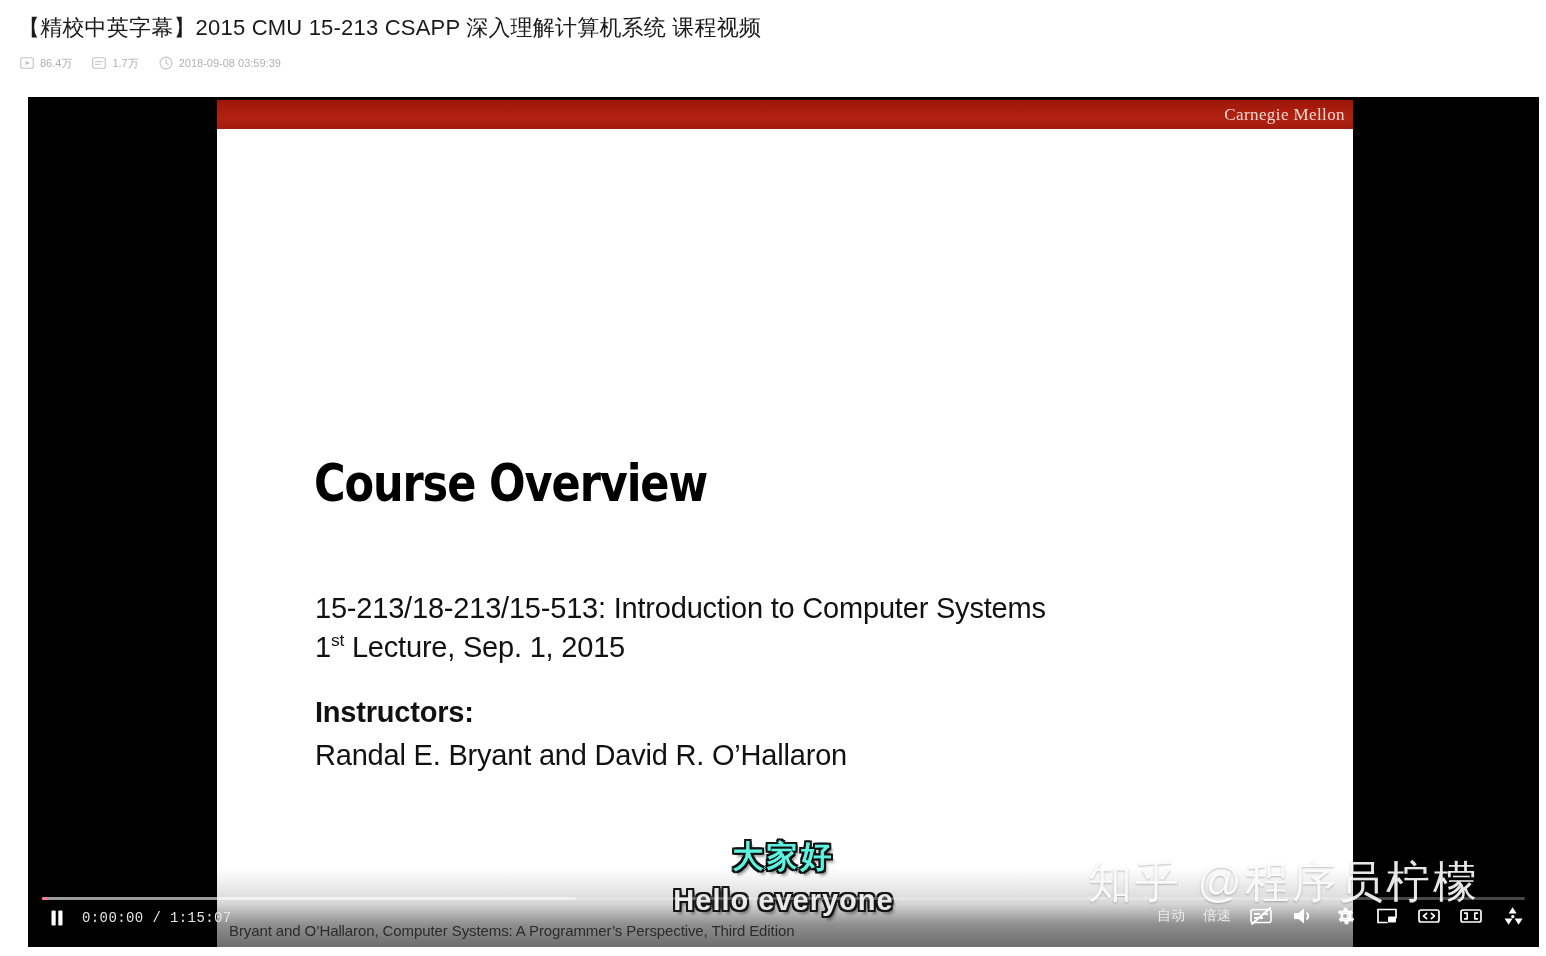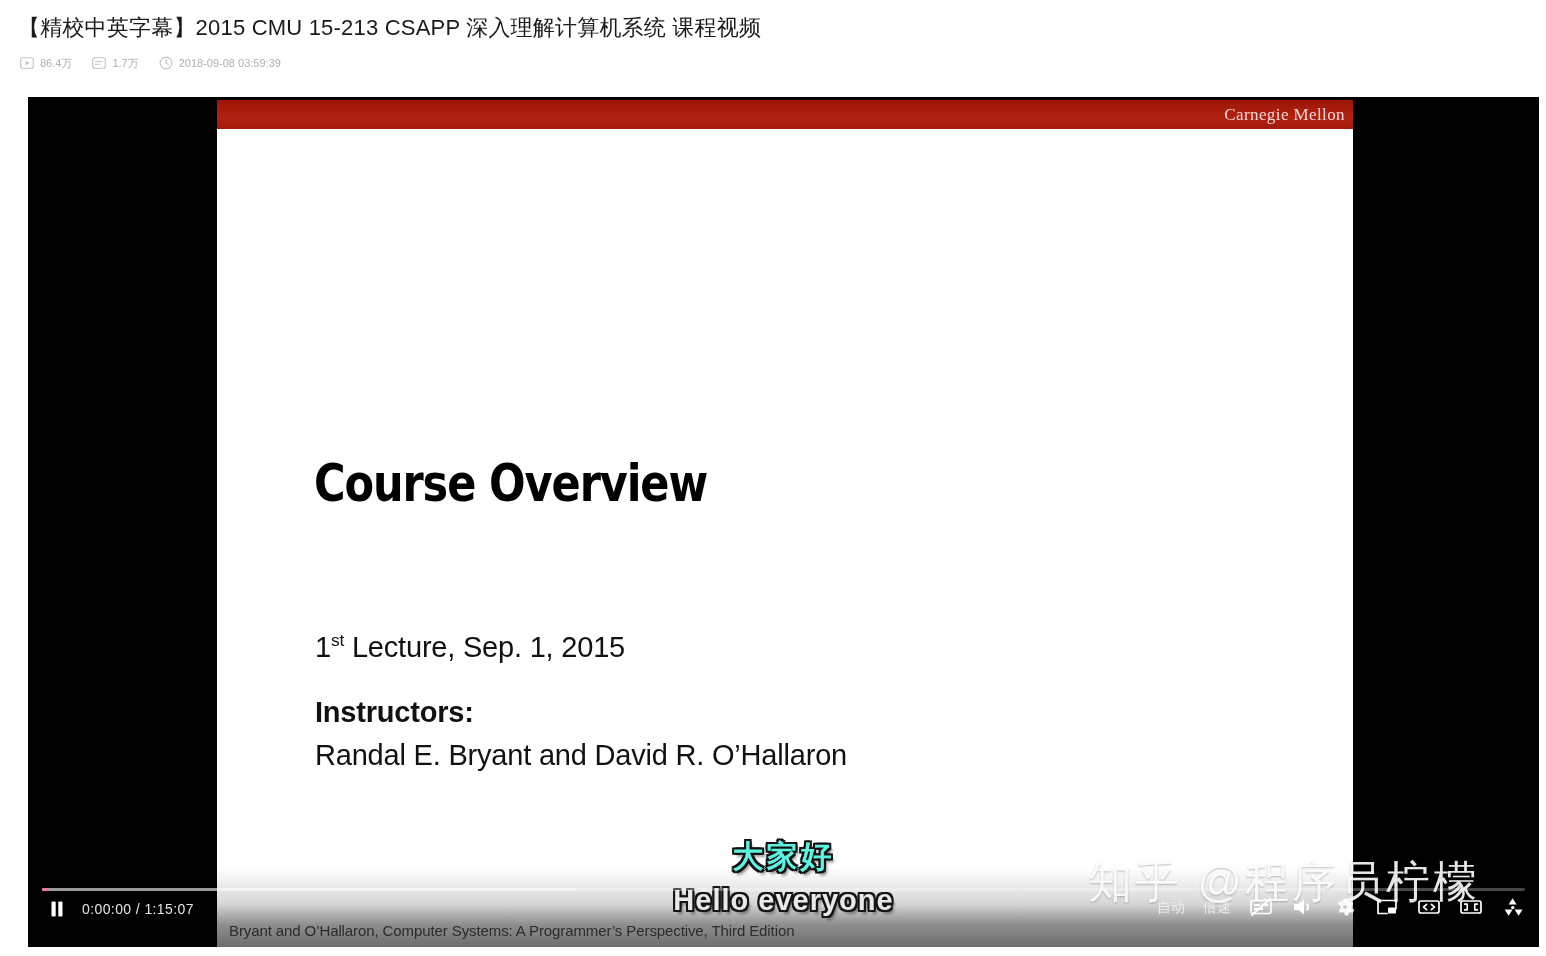--- a/index.html
+++ b/index.html
@@ -127,22 +127,23 @@
   
   #watermark{
     position:absolute;left:1060px;top:757px;
     font-size:44px;line-height:56px;color:rgba(255,255,255,.9);
     letter-spacing:3px;white-space:nowrap;
     text-shadow:0 1px 2px rgba(0,0,0,.25);
   }
 
   
   #control-bar{
-    position:absolute;left:0;bottom:9px;width:1511px;height:56px;
+    position:absolute;left:0;bottom:0;width:1511px;height:56px;
     pointer-events:auto;
+    font-family:Liberation Mono, monospace;
   }
   #progress-track{
     position:absolute;left:14px;top:6px;width:1483px;height:3px;
     background:rgba(255,255,255,.28);border-radius:2px;
   }
   #progress-loaded{position:absolute;left:0;top:0;height:3px;width:36%;background:rgba(255,255,255,.45);border-radius:2px;}
   #progress-played{position:absolute;left:0;top:0;height:3px;width:0.4%;background:#ff7299;border-radius:2px;}
   #controls-left{position:absolute;left:18px;top:16px;display:flex;align-items:center;gap:14px;}
   #btn-play{width:22px;height:22px;display:block;cursor:pointer;}
   #time-display{color:#e4e4e4;font-size:14px;line-height:22px;letter-spacing:.4px;white-space:nowrap;}
@@ -197,20 +198,21 @@
 
   <div id="slide">
 
     <div id="slide-banner">
       <div id="banner-brand">Carnegie Mellon</div>
     </div>
 
     <div id="slide-body">
       <div id="slide-title">Course Overview</div>
 
+      <div class="slide-line" id="line-course">15-213/18-213/15-513: Introduction to Computer Systems</div>
 
       <div class="slide-line" id="line-lecture"><span>1</span><sup>st</sup><span> Lecture, Sep. 1, 2015</span></div>
 
       <div class="slide-line" id="line-instructors">Instructors:</div>
       <div class="slide-line" id="line-names">Randal E. Bryant and David R. O’Hallaron</div>
 
       <div id="slide-footer-wrap">
         <div id="slide-footer-text">Bryant and O’Hallaron, Computer Systems: A Programmer’s Perspective, Third Edition</div>
       </div>
     </div>

